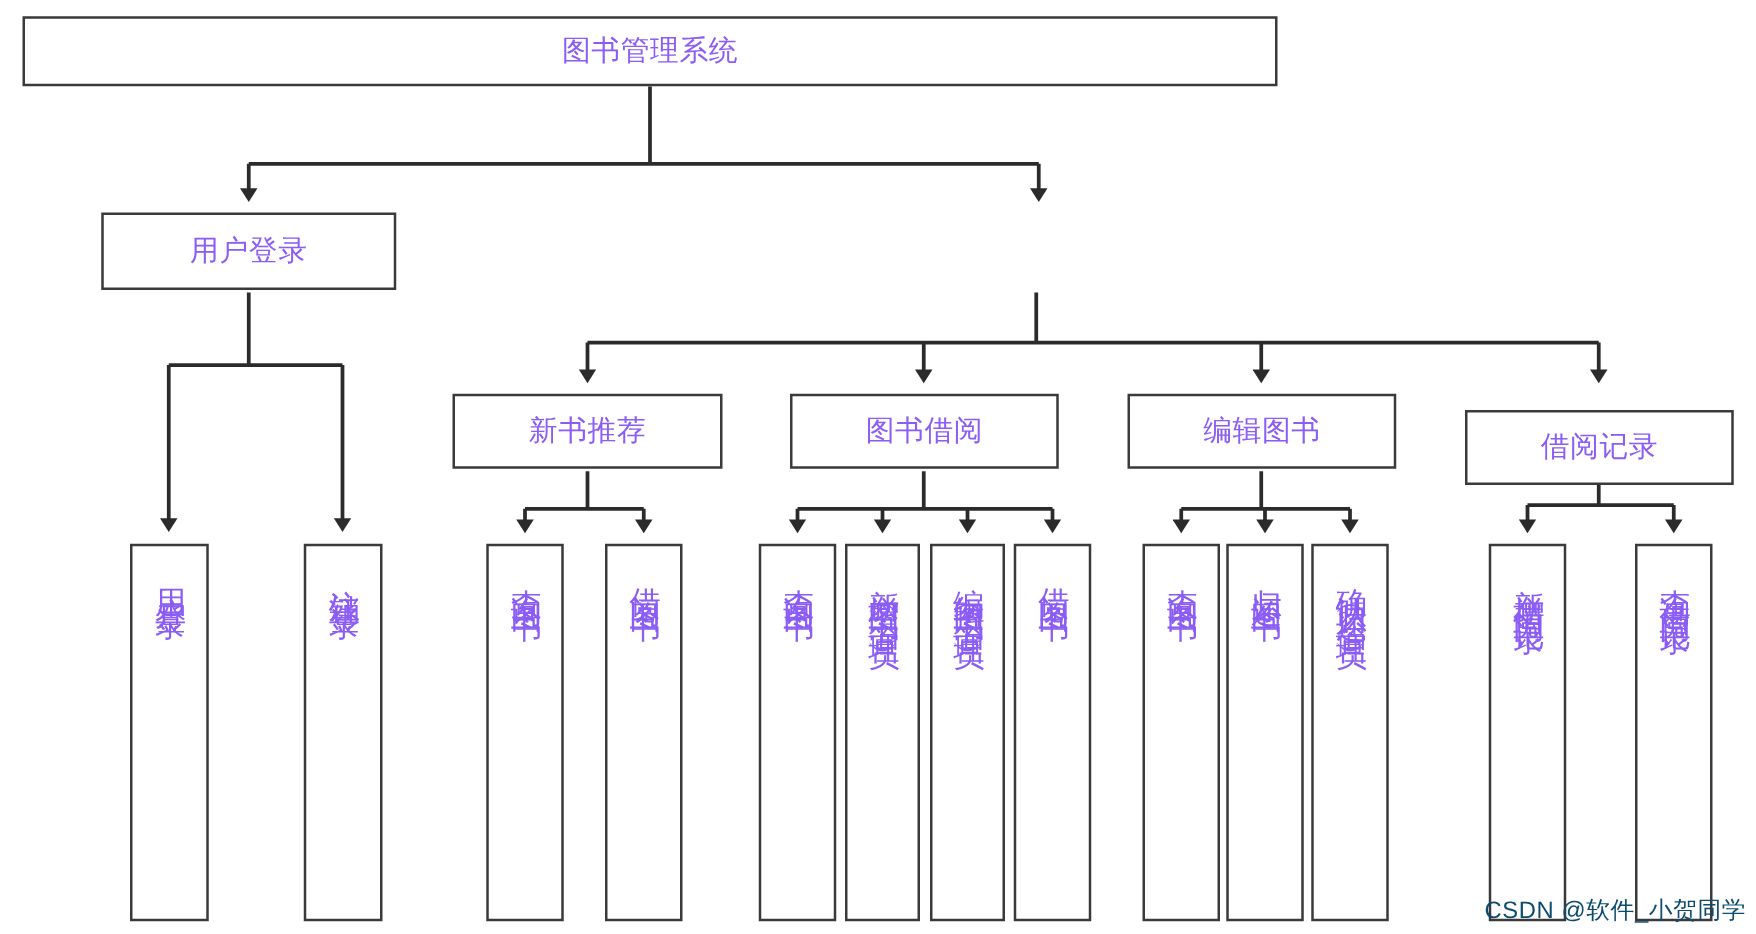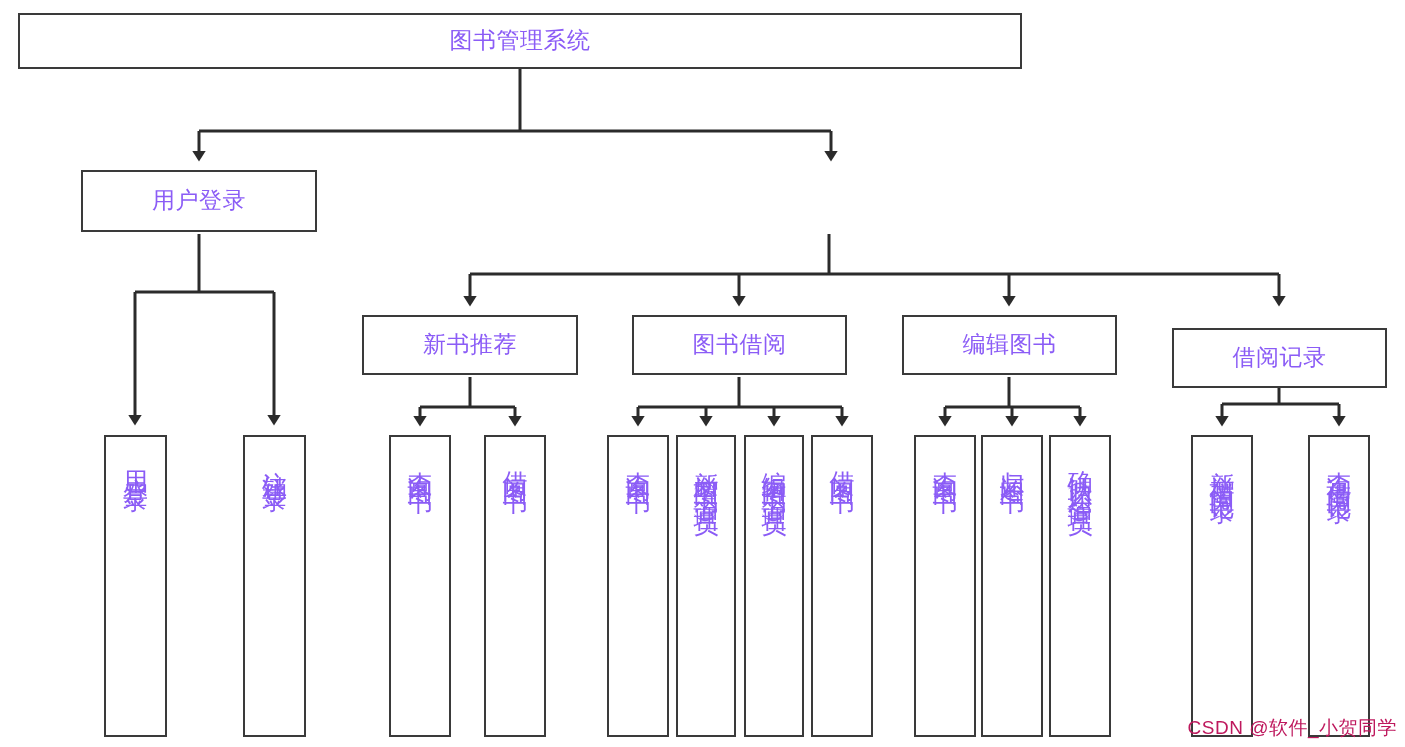--- a/index.html
+++ b/index.html
@@ -47,21 +47,21 @@
     line-height:1.0;
     letter-spacing:6px;
     white-space:nowrap;
   }
 
   #watermark{
     position:absolute;
     right:8px;
     bottom:6px;
     font-size:19px;
-    color:#be185d;
+    color:#0c4a6e;
     letter-spacing:0.5px;
     white-space:nowrap;
     pointer-events:none;
   }
 </style>
 </head>
 <body>
 
 <div id="diagram">
 

